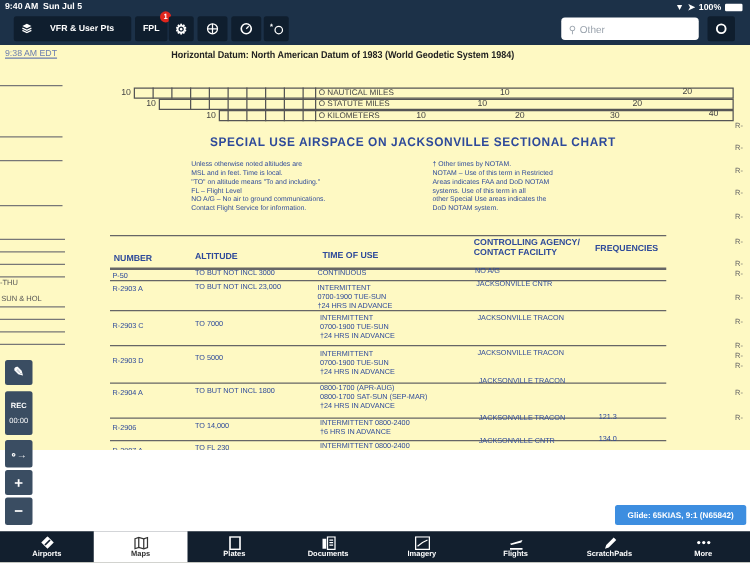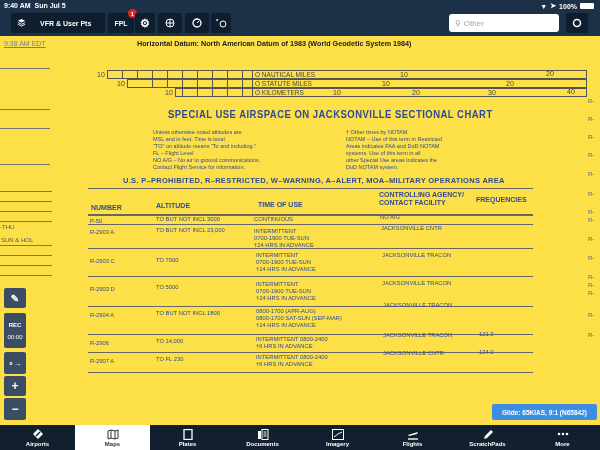--- a/index.html
+++ b/index.html
@@ -18,21 +18,21 @@
   .fpl-btn { left: 108px; width: 26px; }
   .badge { position: absolute; right: -3px; top: -4px; width: 9px; height: 9px; border-radius: 50%; background: #e0261d; color: #fff; font-size: 6px; display: flex; align-items: center; justify-content: center; }
   .gear-btn { left: 135px; width: 20px; }
   .globe-btn { left: 158px; width: 24px; }
   .timer-btn { left: 185px; width: 24px; }
   .star-btn { left: 211px; width: 20px; }
   .search-box { position: absolute; left: 449px; top: 1px; width: 110px; height: 18px; background: #fff; border-radius: 3px; color: #9aa3ad; font-size: 8px; display: flex; align-items: center; padding-left: 6px; gap: 3px; }
   .sync-btn { left: 566px; width: 22px; }
 
   
-  .chart { position: absolute; left: 0; top: 36px; width: 600px; height: 413px; background: #fde047; overflow: hidden; color: #2a3f8a; text-decoration: underline; }
+  .chart { position: absolute; left: 0; top: 36px; width: 600px; height: 324px; background: #fef9c3; overflow: hidden; color: #2a3f8a; text-decoration: underline; }
   .edt { position: absolute; left: 4px; top: 4px; font-size: 7px; color: #6a7db0; text-decoration: underline; }
   .datum { position: absolute; left: 137px; top: 3px; font-size: 8px; font-weight: bold; color: #222; transform: scaleX(0.9); transform-origin: left; }
   .hline { position: absolute; height: 1px; background: #777; }
   .side-label { position: absolute; font-size: 6px; color: #555; }
   .right-label { position: absolute; left: 588px; font-size: 6px; color: #666; }
 
   .scale-row { position: absolute; height: 9px; border: 1px solid #555; font-size: 6.5px; color: #444; }
   .scale-ticks { position: absolute; top: 0; height: 100%; border-left: 1px solid #555; }
   .scale-num { position: absolute; font-size: 7px; color: #444; }
   .scale-label { position: absolute; font-size: 6.5px; color: #444; }
@@ -175,21 +175,20 @@
       <div>Contact Flight Service for information.</div>
   </div>
   <div class="notes" style="left:346px;top:93px;">
     <div>† Other times by NOTAM.</div>
       <div>NOTAM – Use of this term in Restricted</div>
       <div>Areas indicates FAA and DoD NOTAM</div>
     <div>systems. Use of this term in all</div>
       <div>other Special Use areas indicates the</div>
       <div>DoD NOTAM system.</div>
   </div>
-  <div class="legend-heading">U.S. P–PROHIBITED, R–RESTRICTED, W–WARNING, A–ALERT, MOA–MILITARY OPERATIONS AREA</div>
 
   <div class="rule" style="left:88px;top:152px;width:445px;"></div>
   <div class="col-head" style="left:91px;top:168px;">NUMBER</div>
   <div class="col-head" style="left:156px;top:166px;">ALTITUDE</div>
   <div class="col-head" style="left:258px;top:165px;">TIME OF USE</div>
   <div class="col-head" style="left:379px;top:155px;white-space:pre;">CONTROLLING AGENCY/
 CONTACT FACILITY</div>
   <div class="col-head" style="left:476px;top:160px;">FREQUENCIES</div>
   <div class="rule" style="left:88px;top:178px;width:445px;height:1.5px;"></div>
 

